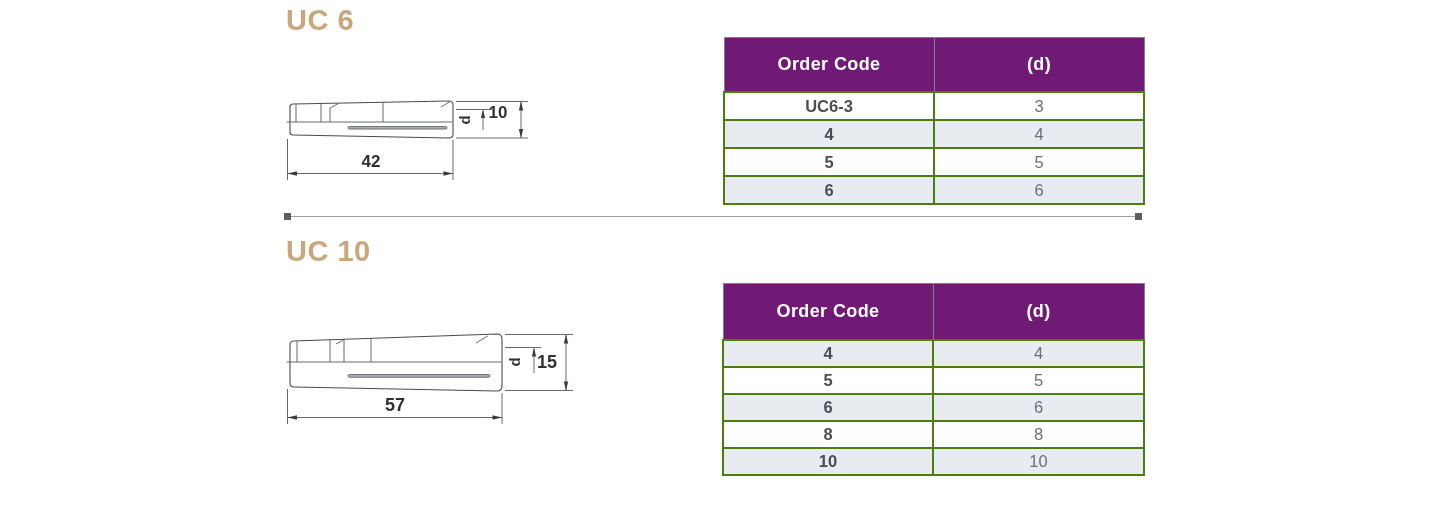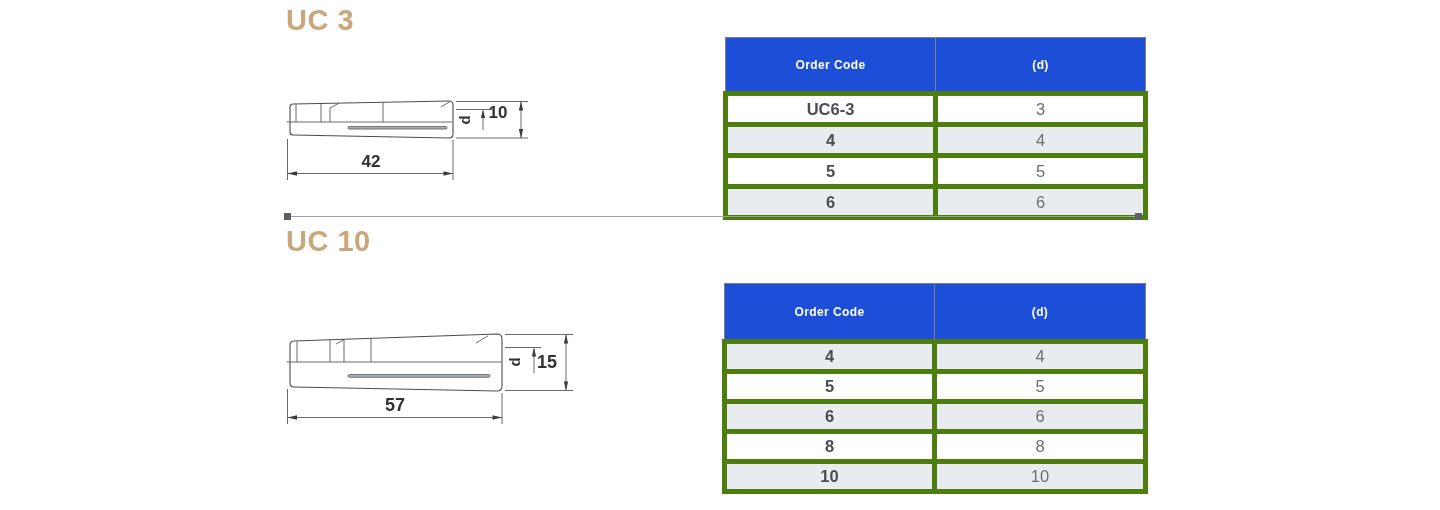--- a/index.html
+++ b/index.html
@@ -5,60 +5,60 @@
   html,body{margin:0;padding:0;}
   body{
     width:1440px;height:510px;position:relative;overflow:hidden;
     background:#ffffff;font-family:"Liberation Sans",sans-serif;
   }
   .section-title{
     position:absolute;left:286px;font-size:29px;font-weight:700;
     color:#c9a77a;letter-spacing:.5px;white-space:nowrap;
   }
   #uc6-title{top:4px;}
-  #uc10-title{top:225px;}
+  #uc10-title{top:235px;}
 
   .drawing{position:absolute;}
   #uc6-drawing{left:278px;top:86px;}
   #uc10-drawing{left:278px;top:318px;}
 
   .divider{position:absolute;left:284px;top:213px;width:858px;height:7px;}
   .divider .line{position:absolute;left:3px;right:3px;top:3px;height:1px;background:#9aa0a6;}
   .divider .sq{position:absolute;top:0;width:7px;height:7px;background:#5c6066;}
   .divider .sq.left{left:0;}
   .divider .sq.right{right:0;}
 
   table.spec{position:absolute;border-collapse:collapse;table-layout:fixed;background:#fff;}
   #uc6-table{left:723px;top:37px;}
   #uc10-table{left:722px;top:283px;}
   .spec th{
-    background:#1d4ed8;color:#fff;font-weight:600;font-size:12px;
+    background:#701a75;color:#fff;font-weight:600;font-size:18px;
     letter-spacing:.4px;border:1px solid #7b818c;border-bottom:1px solid #ffffff;margin-left:25px;
   }
   #uc6-table th{height:51px;}
   #uc10-table th{height:53px;}
   .spec td{
-    border:5px solid #4d7c0f;text-align:center;vertical-align:middle;
+    border:2px solid #4d7c0f;text-align:center;vertical-align:middle;
     font-size:16.5px;padding:0;
   }
   #uc6-table td{height:26px;}
   #uc10-table td{height:25px;}
   .spec tr.alt td{background:#e8ecf1;}
   .spec td.col-code{font-weight:700;color:#4a4d53;}
   .spec td.col-d{color:#6b6f76;font-weight:500;}
 
   svg .ln{stroke:#4c4c4c;stroke-width:1.1;fill:none;stroke-linecap:round;}
   svg .thin{stroke:#55595e;stroke-width:0.9;fill:none;}
   svg .dimtxt{font-family:"Liberation Sans",sans-serif;font-weight:700;fill:#2f3134;}
   svg .arrow{fill:#3a3d40;stroke:none;}
 </style>
 </head>
 <body>
 
-<div class="section-title" id="uc6-title">UC 3</div>
+<div class="section-title" id="uc6-title">UC 6</div>
 
 <svg class="drawing" id="uc6-drawing" width="310" height="105" viewBox="0 0 310 105">
   <defs>
     <linearGradient id="bodyfill6" x1="0" y1="0" x2="0" y2="1">
       <stop offset="0" stop-color="#fbfbfb"></stop>
       <stop offset="0.55" stop-color="#f1f1f1"></stop>
       <stop offset="1" stop-color="#e6e6e6"></stop>
     </linearGradient>
   </defs>
 

